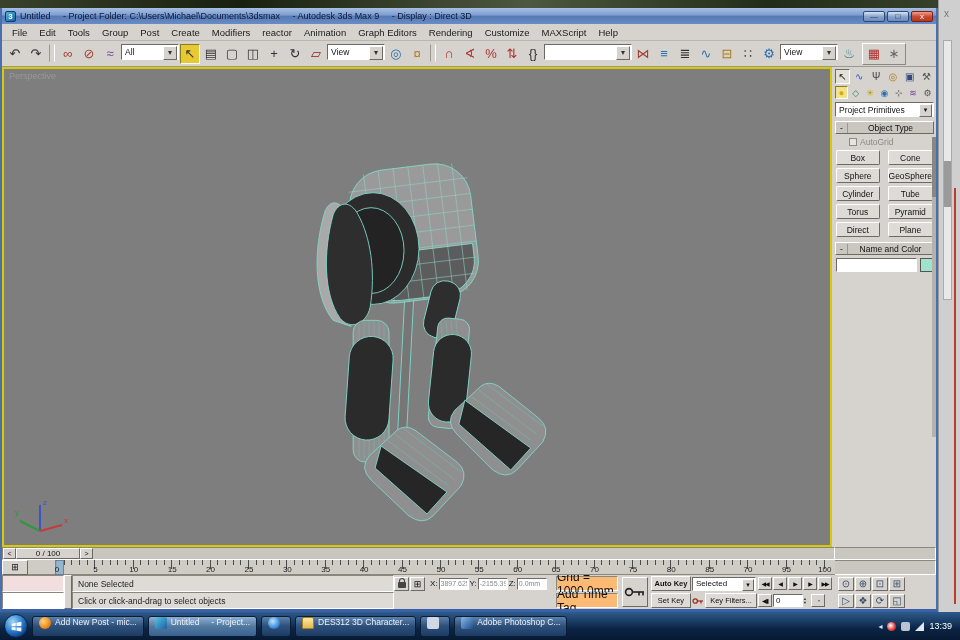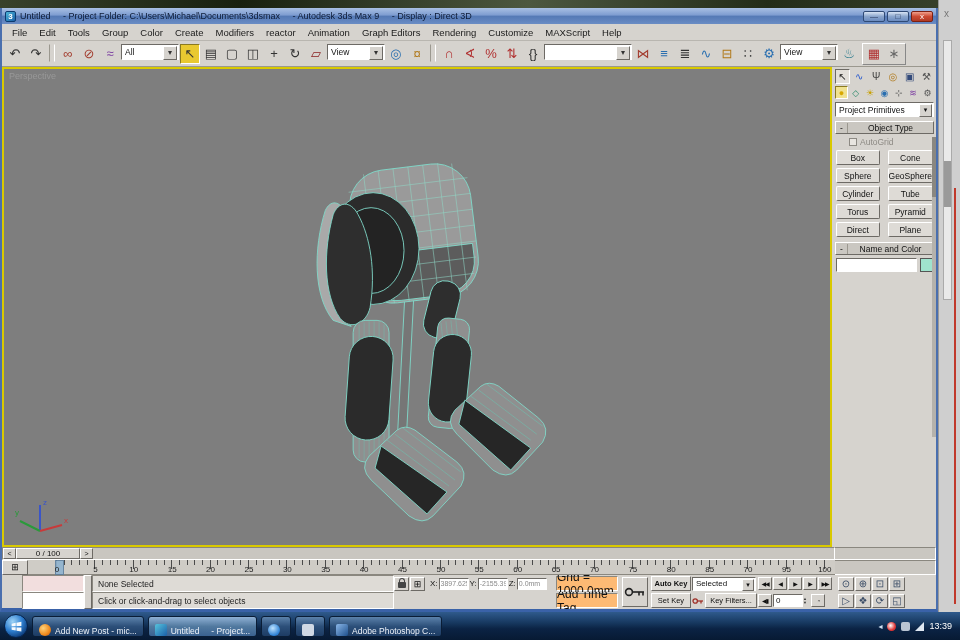--- a/index.html
+++ b/index.html
@@ -88,21 +88,21 @@
   .ruler{width:807px;position:relative;background:#cfccc6;border-bottom:1px solid #8a877f;}
   .ruler .ticks{position:absolute;left:28px;right:10px;top:0;height:5px;
     background:repeating-linear-gradient(90deg,#4a4a4a 0,#4a4a4a 1px,transparent 1px,transparent 7.68px);}
   .ruler .ticks2{position:absolute;left:28px;right:10px;top:0;height:9px;
     background:repeating-linear-gradient(90deg,#4a4a4a 0,#4a4a4a 1px,transparent 1px,transparent 38.4px);}
   .ruler .nums{position:absolute;left:22px;right:0;bottom:0;height:9px;display:flex;justify-content:space-between;width:782px;}
   .ruler .nums span{font-size:8px;color:#222;width:14px;text-align:center;}
   .frame-marker{position:absolute;left:27px;top:0;width:9px;height:15px;background:#8fb3cf;border:1px solid #5d7f9e;opacity:.9;}
   
   .statusbar{height:34px;display:grid;grid-template-columns:62px 8px 1fr 34px 126px 66px 30px 42px 66px 80px 98px;
-    grid-template-rows:17px 17px;background:#d6d3ce;align-items:stretch;margin-left:20px;}
+    grid-template-rows:17px 17px;background:#d6d3ce;align-items:stretch;}
   .cell{display:flex;align-items:center;overflow:hidden;}
   .listener-pink{background:#f2dede;border:1px solid;border-color:#8a877f #fff #fff #8a877f;}
   .listener-white{background:#ffffff;border:1px solid;border-color:#8a877f #fff #fff #8a877f;}
   .splitter{background:#d6d3ce;border:1px solid;border-color:#fff #6d6a65 #6d6a65 #fff;grid-row:span 2;}
   .status-field{background:#dedbd6;border:1px solid;border-color:#8a877f #fff #fff #8a877f;padding-left:5px;font-size:8.5px;color:#222;}
   .sm-btn{width:15px;height:14px;background:#d6d3ce;border:1px solid;border-color:#fff #6d6a65 #6d6a65 #fff;
     display:flex;align-items:center;justify-content:center;font-size:9px;margin-right:1px;}
   .coord{display:flex;align-items:center;gap:1px;padding-left:2px;}
   .coord label{font-size:8px;}
   .coord input{width:30px;height:12px;border:1px solid;border-color:#6d6a65 #fff #fff #6d6a65;background:#fff;
@@ -125,21 +125,21 @@
   .nav-btn{width:16px;height:14px;background:#d6d3ce;border:1px solid;border-color:#fff #6d6a65 #6d6a65 #fff;
     font-size:10px;display:flex;align-items:center;justify-content:center;margin-right:1px;color:#3a4c66;}
   .lock-shape{width:8px;height:6px;background:#444;border-radius:1px;position:relative;margin-top:3px;}
   .lock-shape::before{content:"";position:absolute;top:-4px;left:1px;width:4px;height:4px;border:1.5px solid #444;border-bottom:none;border-radius:3px 3px 0 0;}
   
   #taskbar{position:absolute;left:0;bottom:0;width:960px;height:28px;
     background:linear-gradient(#2f5a8c,#16375e 40%,#0b2344 60%,#071a33);display:flex;align-items:center;padding:0 4px;gap:4px;}
   .orb{width:24px;height:24px;border-radius:50%;background:radial-gradient(circle at 35% 30%,#9fd4f7,#2f7fd0 45%,#0c3a78 80%);
     border:1px solid #06234c;display:flex;align-items:center;justify-content:center;flex:0 0 auto;}
   .orb svg{width:13px;height:13px;}
-  .tbtn{height:21px;border-radius:3px;border:1px solid #0a1d36;display:flex;align-items:flex-end;gap:4px;padding:0 6px;
+  .tbtn{height:21px;border-radius:3px;border:1px solid #0a1d36;display:flex;align-items:flex-start;gap:4px;padding:0 6px;
     background:linear-gradient(#5c82ab,#2c4f79 50%,#1d3c64);color:#eef3fa;font-size:8.5px;white-space:pre;overflow:hidden;flex:0 0 auto;}
   .tbtn.active3ds{background:linear-gradient(#8fb0d4,#51799f 50%,#3a6190);}
   .ticon{width:12px;height:12px;border-radius:2px;flex:0 0 auto;}
   .tbtn.firefox .ticon{border-radius:50%;background:radial-gradient(circle at 35% 35%,#ffd27a,#f08a1d 60%,#b84d0b);}
   .tbtn.max3ds .ticon{background:linear-gradient(135deg,#56c4dd,#1a5fa8);}
   .tbtn.ie .ticon{border-radius:50%;background:radial-gradient(circle at 40% 35%,#bfe3ff,#2a7fd4 70%);position:relative;}
   .tbtn.folder .ticon{background:linear-gradient(#ffe9a8,#e8b84a);border:1px solid #a8821e;border-radius:2px 2px 1px 1px;}
   .tbtn.user .ticon{background:#cfd8e4;border-radius:2px;}
   .tbtn.photoshop .ticon{background:linear-gradient(135deg,#8bb7e8,#1d4f8c);color:#fff;font-size:7px;display:flex;align-items:center;justify-content:center;}
   .tray{margin-left:auto;display:flex;align-items:center;gap:5px;color:#e8eef6;}
@@ -173,21 +173,21 @@
         <div class="win-btn">□</div>
         <div class="win-btn close">x</div>
       </div>
     </div>
 
     <div class="menubar">
         <span class="menu-item">File</span>
         <span class="menu-item">Edit</span>
         <span class="menu-item">Tools</span>
         <span class="menu-item">Group</span>
-        <span class="menu-item">Color</span>
+        <span class="menu-item">Post</span>
         <span class="menu-item">Create</span>
         <span class="menu-item">Modifiers</span>
         <span class="menu-item">reactor</span>
         <span class="menu-item">Animation</span>
         <span class="menu-item">Graph Editors</span>
         <span class="menu-item">Rendering</span>
         <span class="menu-item">Customize</span>
         <span class="menu-item">MAXScript</span>
         <span class="menu-item">Help</span>
       </div>
@@ -530,20 +530,24 @@
         <span>Add New Post - mic...</span>
       </div>
         <div class="tbtn active3ds max3ds">
         <span class="ticon"></span>
         <span>Untitled     - Project...</span>
       </div>
         <div class="tbtn ie">
         <span class="ticon"></span>
         <span></span>
       </div>
+        <div class="tbtn folder">
+        <span class="ticon"></span>
+        <span>DES312 3D Character...</span>
+      </div>
         <div class="tbtn user">
         <span class="ticon"></span>
         <span></span>
       </div>
         <div class="tbtn photoshop">
         <span class="ticon"></span>
         <span>Adobe Photoshop C...</span>
       </div>
       </div>
     <div class="tray">

